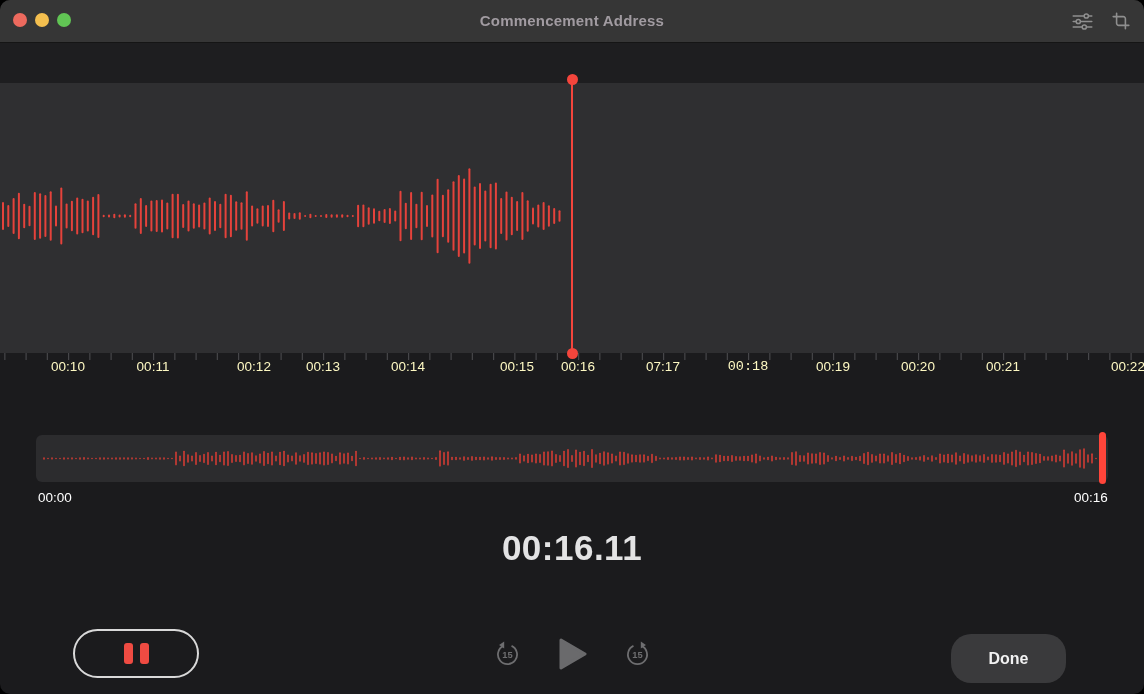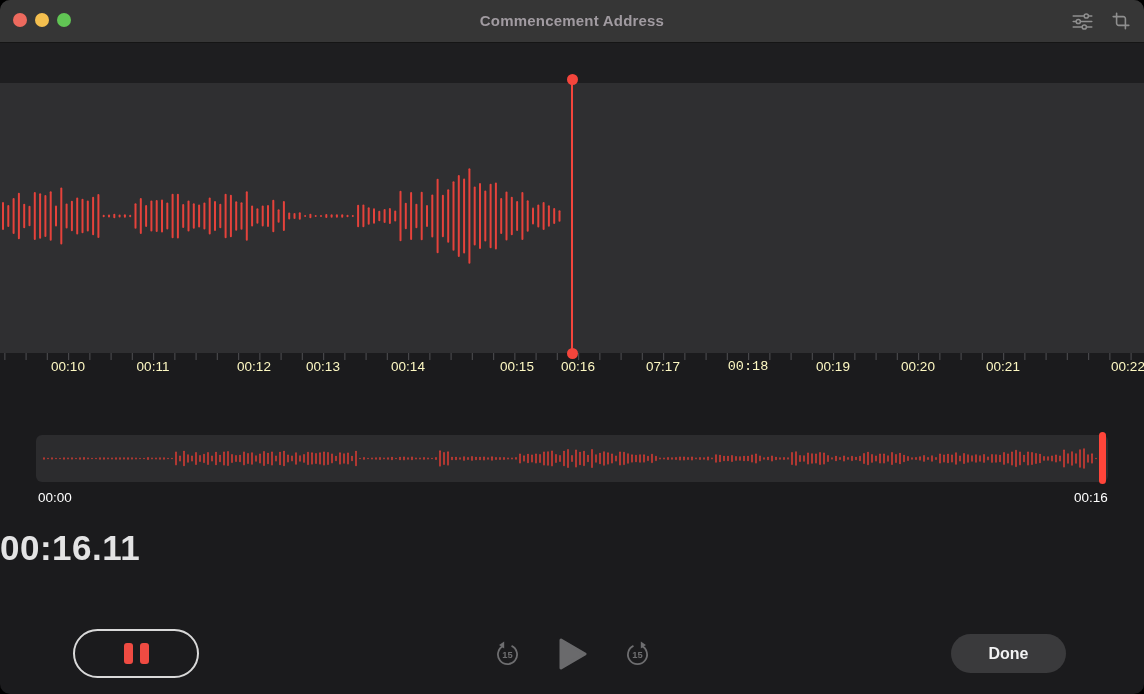--- a/index.html
+++ b/index.html
@@ -29,30 +29,30 @@
   .playhead .dot.bottom{top:347.5px;}
 
   
   .overview{position:absolute;left:36px;top:435px;width:1072px;height:47px;border-radius:6px;background:#2c2c2e;}
   .ov-marker{position:absolute;left:1099px;top:432px;width:7px;height:52px;border-radius:3.5px;background:#ff453a;z-index:5;}
   .ov-label{position:absolute;top:490px;color:#ffffff;font-size:13.5px;}
   .ov-label.start{left:38px;}
   .ov-label.end{left:1074px;}
 
   
-  .time-display{position:absolute;left:0;top:528px;width:100%;text-align:left;color:#e3e3e4;font-size:35px;font-weight:600;letter-spacing:.5px;}
+  .time-display{position:absolute;left:0;top:528px;width:100%;text-align:center;color:#e3e3e4;font-size:35px;font-weight:600;letter-spacing:.5px;}
 
   
   .pause-btn{position:absolute;left:73px;top:629px;width:126px;height:49px;border:2px solid #d9d9d9;border-radius:26px;background:transparent;display:flex;align-items:center;justify-content:center;gap:7px;cursor:pointer;box-sizing:border-box;}
   .pause-bar{width:9px;height:21px;border-radius:3px;background:#ef4b42;}
   .skip-btn{position:absolute;top:640px;width:27px;height:27px;background:none;border:none;padding:0;cursor:pointer;}
   .skip-back{left:494px;}
   .skip-fwd{left:624px;}
   .play-btn{position:absolute;left:559px;top:638px;width:28px;height:32px;background:none;border:none;padding:0;cursor:pointer;}
-  .done-btn{position:absolute;left:951px;top:634px;width:115px;height:39px;border-radius:20px;background:#3a3a3c;border:none;color:#f2f2f3;font-size:16px;font-weight:700;font-family:"Liberation Sans",sans-serif;cursor:pointer;}
+  .done-btn{position:absolute;left:951px;top:634px;width:115px;height:49px;border-radius:20px;background:#3a3a3c;border:none;color:#f2f2f3;font-size:16px;font-weight:700;font-family:"Liberation Sans",sans-serif;cursor:pointer;}
 </style>
 </head>
 <body>
 
 <div class="window">
 
   <div class="titlebar">
     <div class="traffic">
       <div class="tl" id="tl-close" style="background: rgb(237, 106, 94);"></div>
       <div class="tl" id="tl-min" style="background: rgb(244, 191, 79);"></div>

